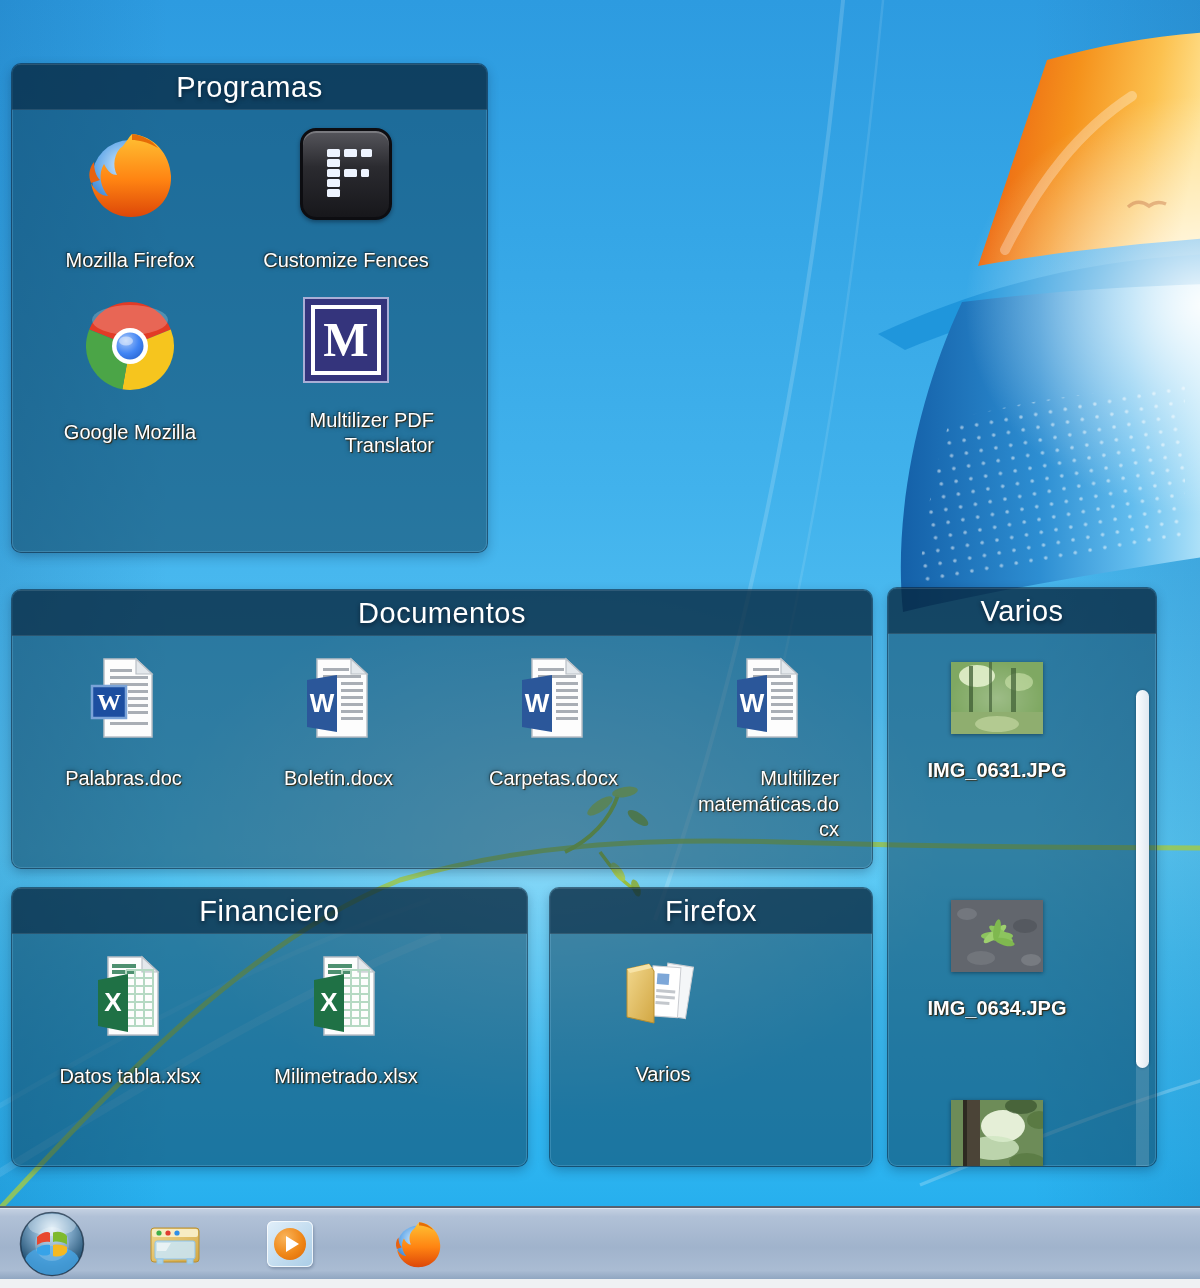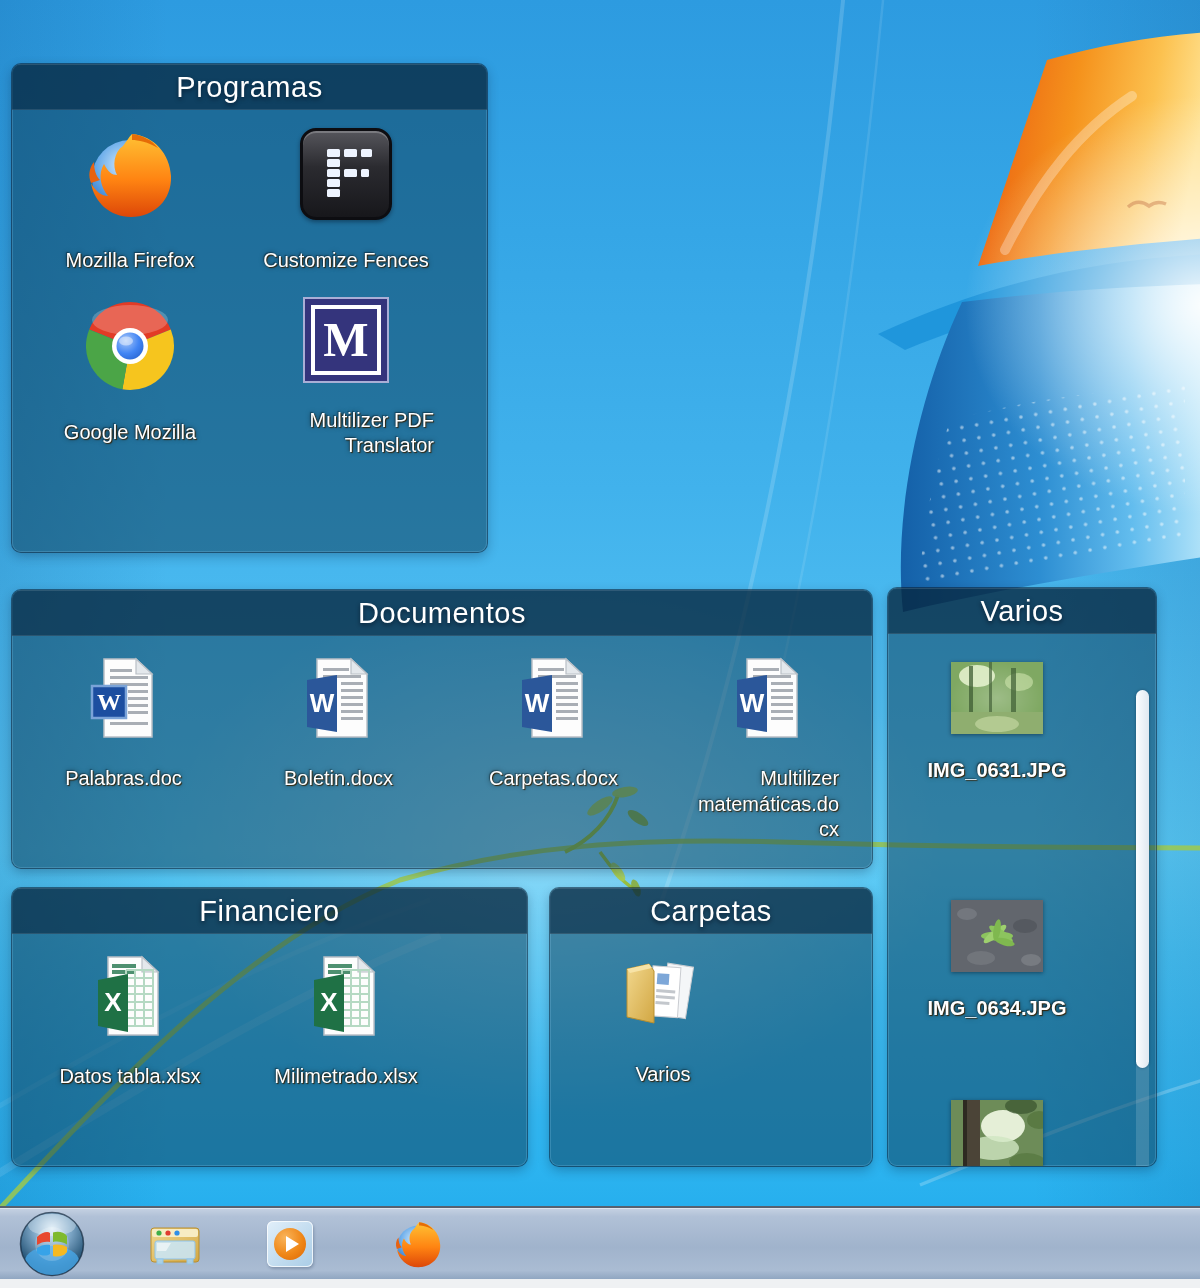--- a/index.html
+++ b/index.html
@@ -378,21 +378,21 @@
           </svg>
         </div>
         <div class="icon-label">Milimetrado.xlsx</div>
       </div>
 
     </div>
   </section>
 
   <section class="fence" id="fence-carpetas">
     <header class="fence-header">
-      <h2 class="fence-title">Carpetas</h2>
+      <h2 class="fence-title">Firefox</h2>
     </header>
     <div class="fence-body">
       <div class="fence-item">
         <div class="icon-box small">
           <svg width="88" height="78" viewBox="0 0 88 78">
             <g transform="rotate(9 58 40)">
               <rect x="44" y="10" width="26" height="52" fill="#f4f6f8" stroke="#c9ccd1"></rect>
             </g>
             <g transform="rotate(4 50 40)">
               <rect x="32" y="12" width="28" height="50" fill="#ffffff" stroke="#c9ccd1"></rect>

